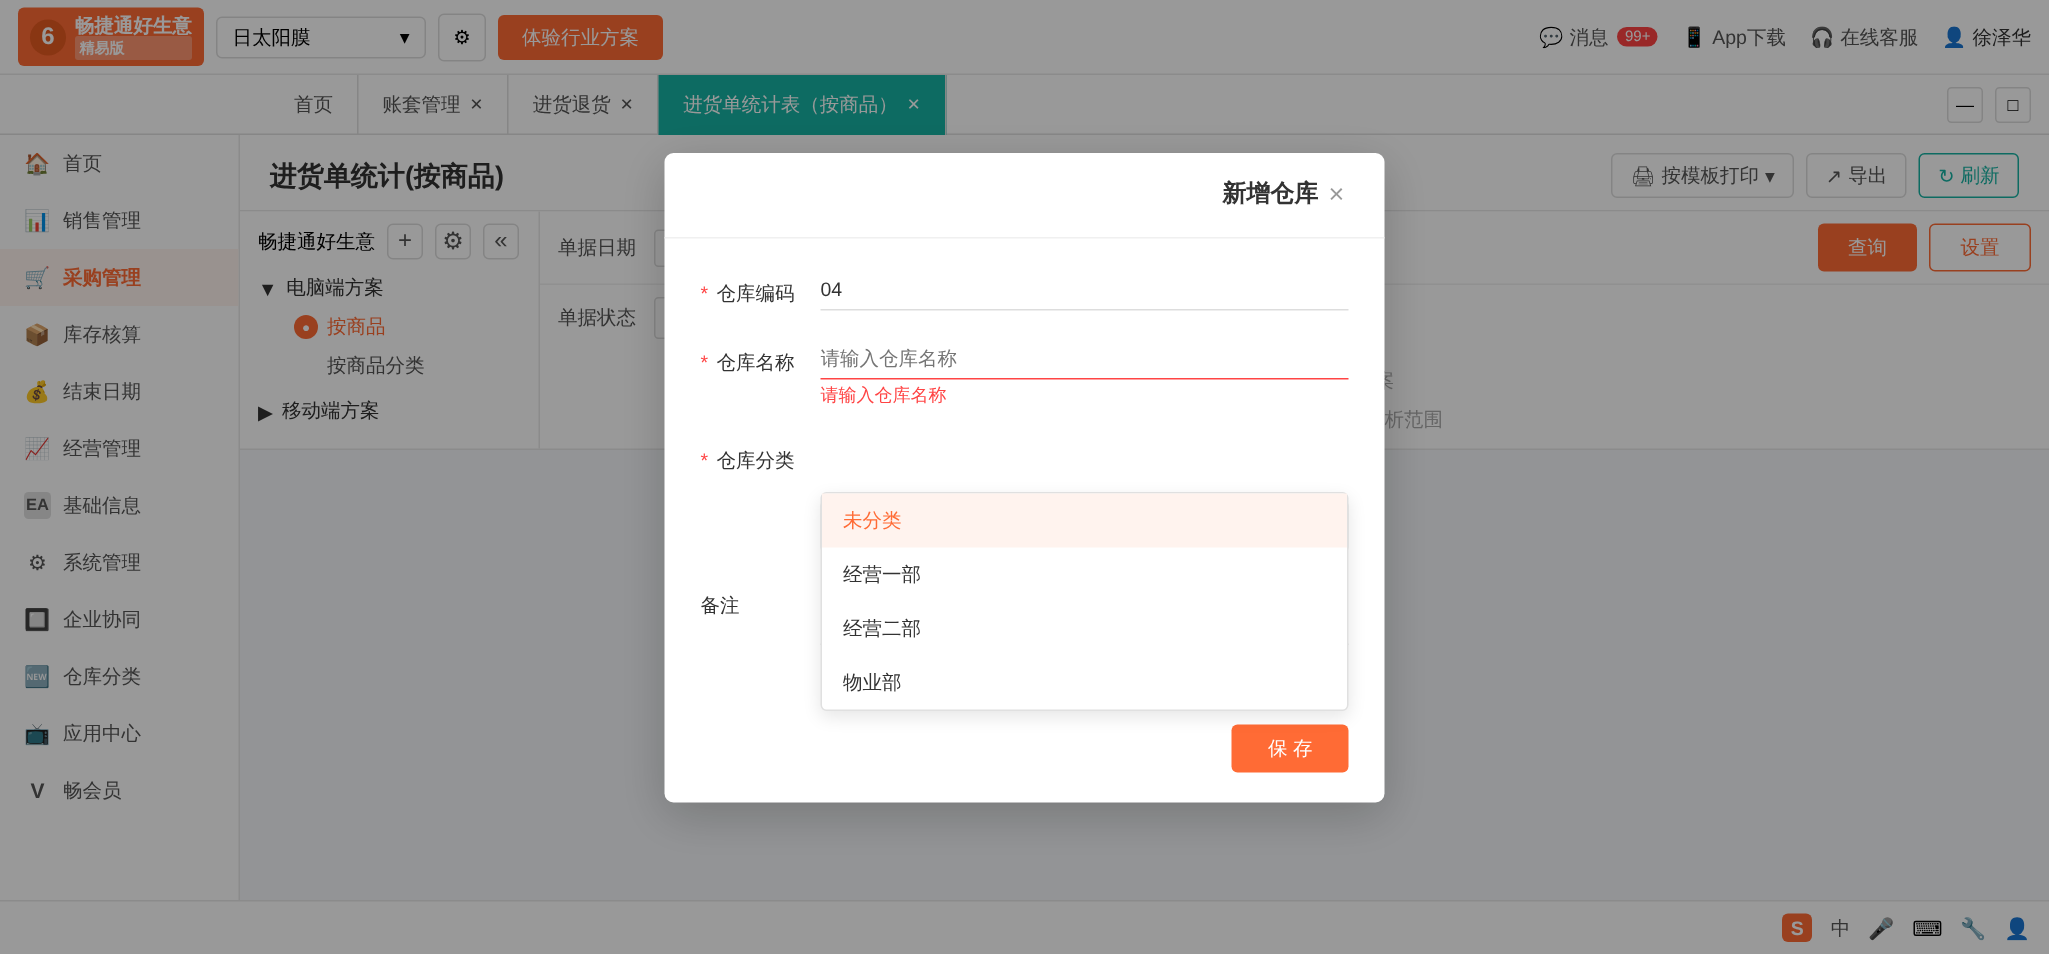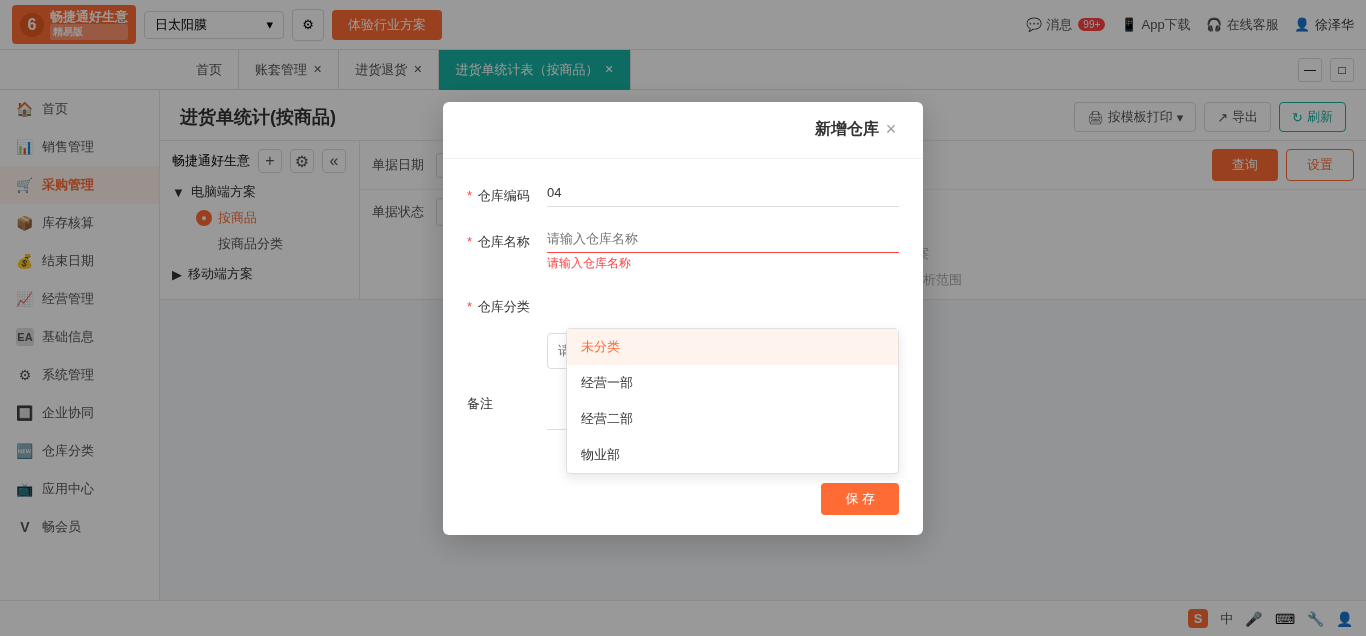--- a/index.html
+++ b/index.html
@@ -110,21 +110,20 @@
     .classify-input-wrapper { display: flex; align-items: center; border: 1px solid #ddd; border-radius: 4px; overflow: visible; margin-top: 43px; }
     .classify-input { flex: 1; border: none; padding: 7px 10px; font-size: 13px; outline: none; color: #999; }
     .classify-up-btn { width: 36px; height: 34px; background: #ff6b35; display: flex; align-items: center; justify-content: center; cursor: pointer; color: #fff; font-size: 14px; border-radius: 0 4px 4px 0; }
 
     
     .dropdown-list {
       position: absolute; top: 38px; left: 0; right: 0;
       background: #fff; border: 1px solid #e0e0e0; border-radius: 4px;
       box-shadow: 0 4px 12px rgba(0,0,0,0.1); z-index: 200;
       min-width: 240px;
-      margin-left: 19px;
     }
     .dropdown-item { padding: 9px 14px; font-size: 13px; cursor: pointer; color: #333; }
     .dropdown-item.selected { background: #fff3ee; color: #ff6b35; }
 
     .form-textarea { width: 100%; border: none; border-bottom: 1px solid #ddd; padding: 6px 0; font-size: 13px; outline: none; color: #999; resize: none; }
     .dialog-footer { display: flex; justify-content: flex-end; padding: 12px 24px 20px; gap: 10px; }
     .save-btn { padding: 7px 24px; border: none; border-radius: 4px; background: #ff6b35; color: #fff; cursor: pointer; font-size: 13px; }
 
     
     .bottom-bar { position: fixed; bottom: 0; left: 0; right: 0; height: 36px; background: #fff; border-top: 1px solid #e8e8e8; display: flex; align-items: center; justify-content: flex-end; padding: 0 12px; gap: 12px; z-index: 50; }

